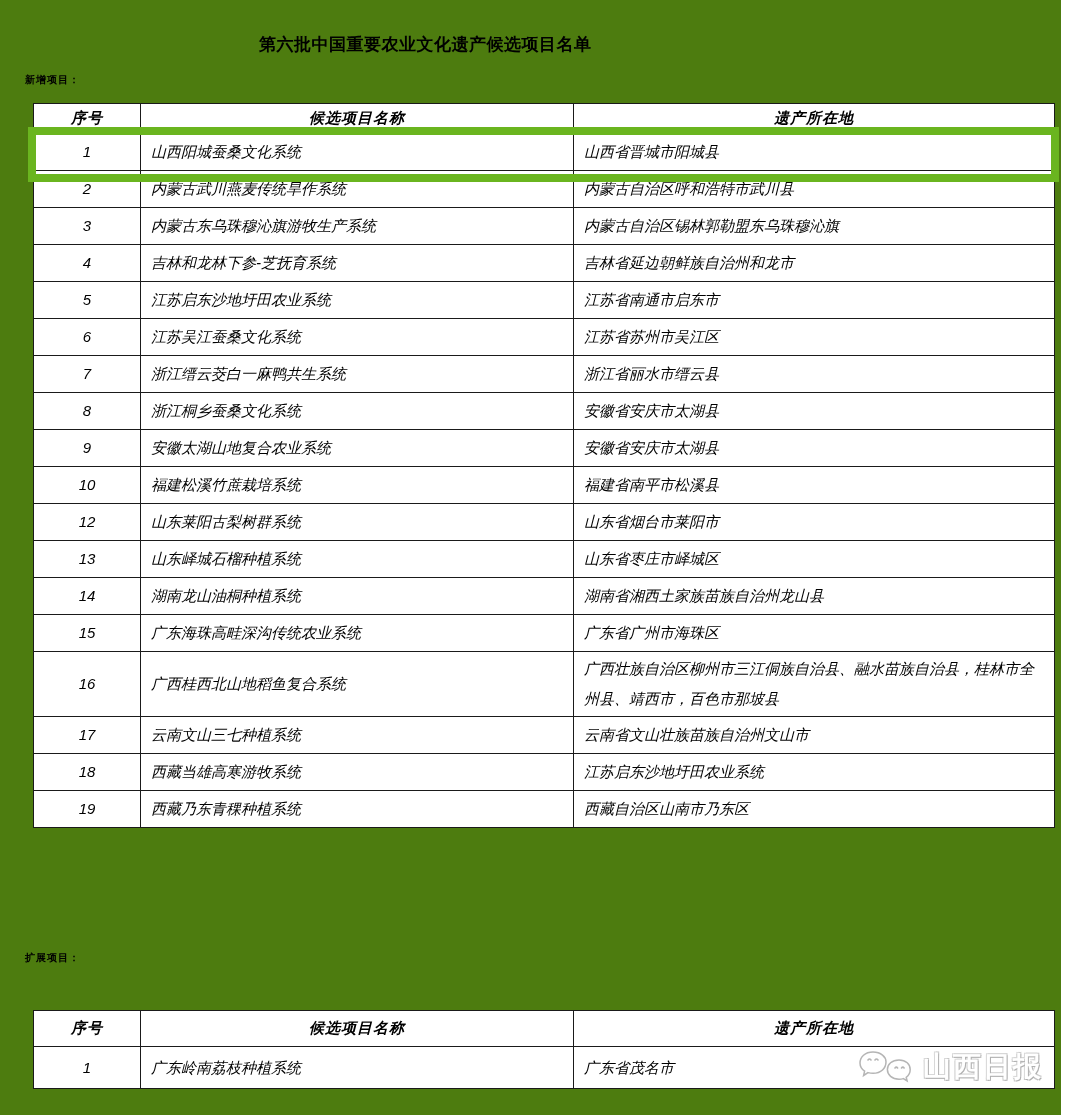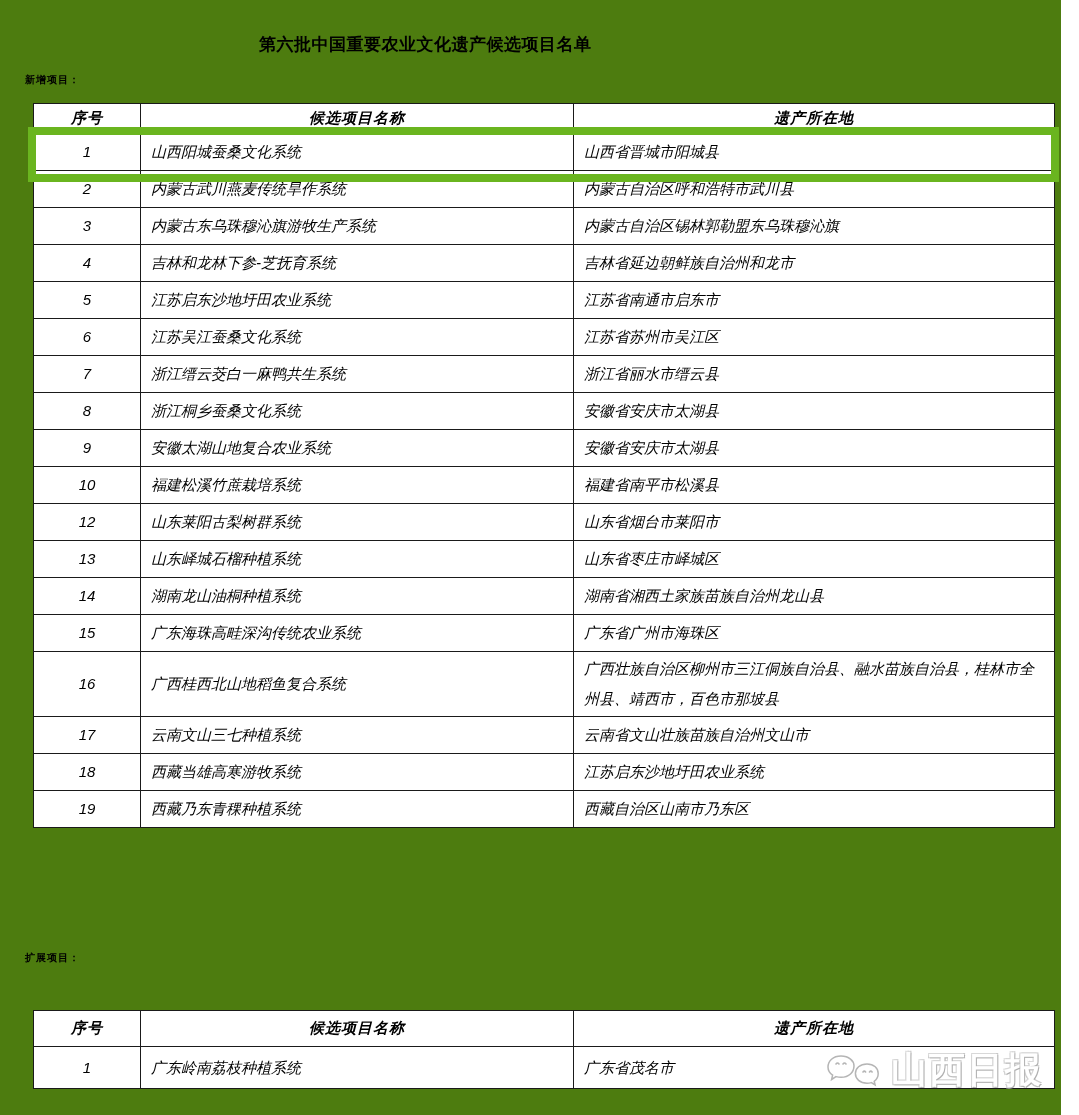--- a/index.html
+++ b/index.html
@@ -63,21 +63,21 @@
     z-index:5;
   }
 
   .watermark {
     position:absolute;
     right:18px; top:1046px;
     display:flex; align-items:center; gap:6px;
     z-index:6;
   }
   .watermark .wm-text {
-    font-size:36px; font-weight:bold; letter-spacing:2px;
+    font-size:28px; font-weight:bold; letter-spacing:2px;
     color:#ffffff;
     text-shadow: 1px 1px 0 #b0b0b0, -1px -1px 0 #d8d8d8,
                  1px -1px 0 #c8c8c8, -1px 1px 0 #c8c8c8;
     white-space:nowrap;
   }
   .watermark svg { display:block; }
 </style>
 </head>
 <body>
 

